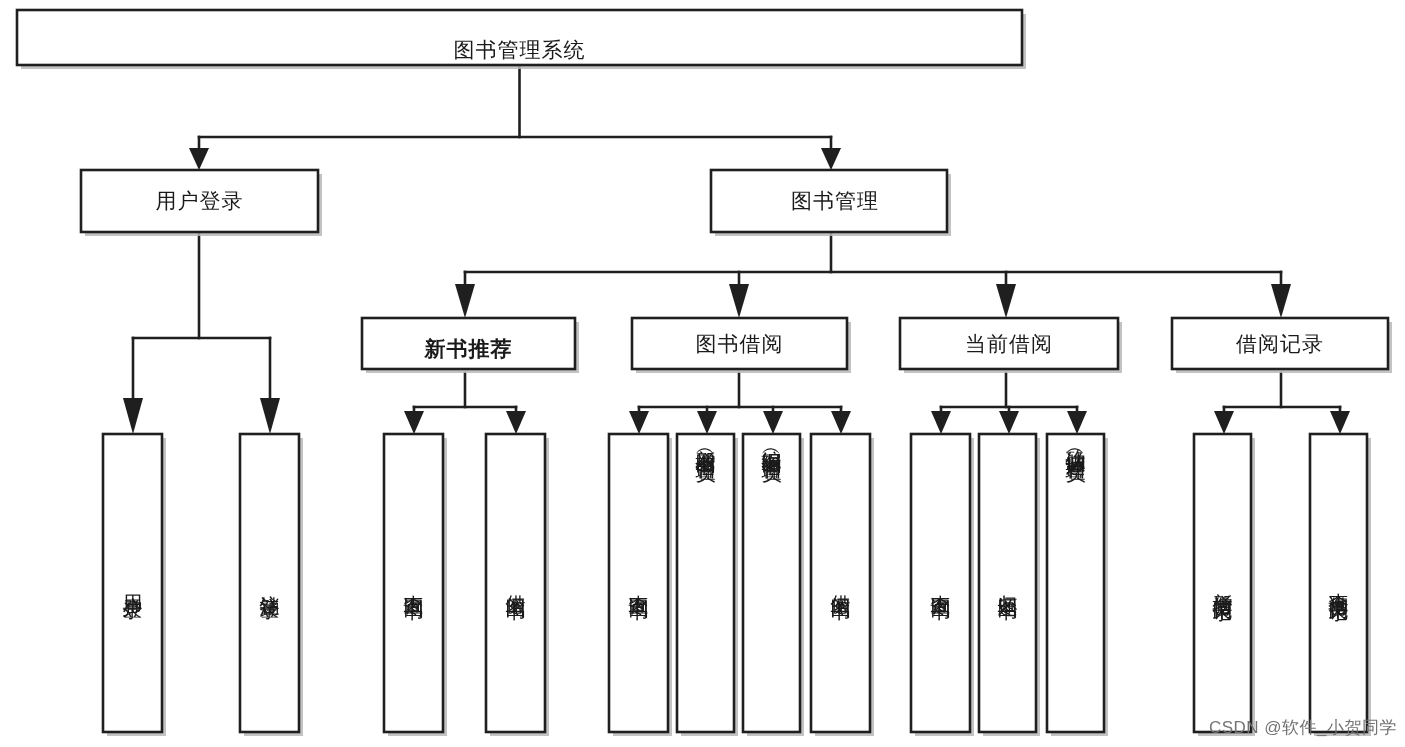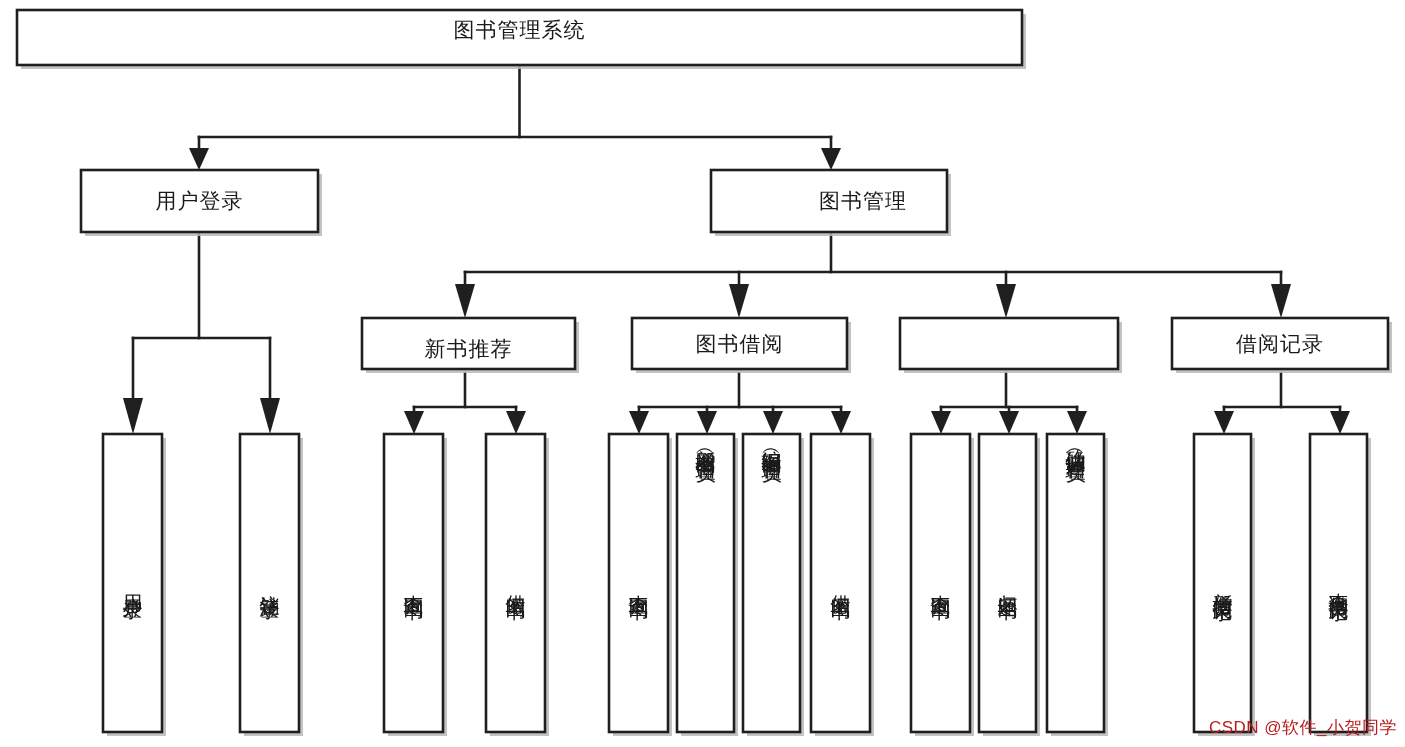--- a/index.html
+++ b/index.html
@@ -74,21 +74,21 @@
     font-size: 21px;
     color: #1a1a1a;
     letter-spacing: 1px;
   }
   #watermark {
     position: absolute;
     right: 8px;
     bottom: 8px;
     font-family: "Liberation Sans", "DejaVu Sans", sans-serif;
     font-size: 17px;
-    color: #b91c1c;
+    color: #737373;
     letter-spacing: 0.5px;
     white-space: nowrap;
   }
 </style>
 </head>
 <body>
 
 <div id="diagram-root">
 
   <svg id="flow" viewBox="0 0 1405 747">
@@ -212,40 +212,43 @@
       <rect class="node-rect" x="1047" y="434" width="57" height="298"></rect>
 
       <rect class="node-rect-shadow" x="1198" y="438" width="57" height="298"></rect>
       <rect class="node-rect" x="1194" y="434" width="57" height="298"></rect>
 
       <rect class="node-rect-shadow" x="1314" y="438" width="57" height="298"></rect>
       <rect class="node-rect" x="1310" y="434" width="57" height="298"></rect>
     </g>
   </svg>
 
-  <div class="hlabel-box" style="left:17px; top:2px; width:1005px; height:55px;">
+  <div class="hlabel-box" style="left:17px; top:22px; width:1005px; height:55px;">
     <span>图书管理系统</span>
   </div>
 
   <div class="hlabel-box" style="left:81px; top:170px; width:237px; height:62px;">
     <span>用户登录</span>
   </div>
 
-  <div class="hlabel-box" style="left:745px; top:170px; width:236px; height:62px;">
+  <div class="hlabel-box" style="left:717px; top:170px; width:236px; height:62px;">
     <span>图书管理</span>
   </div>
 
-  <div class="hlabel-box" style="left:362px; top:318px; width:213px; height:62px;">
+  <div class="hlabel-box" style="left:362px; top:318px; width:213px; height:62px;font-weight:bold;">
     <span>新书推荐</span>
   </div>
 
   <div class="hlabel-box" style="left:632px; top:318px; width:215px; height:51px;text-align:center;">
     <span>图书借阅</span>
   </div>
 
+  <div class="hlabel-box" style="left:900px; top:318px; width:218px; height:51px;">
+    <span>当前借阅</span>
+  </div>
 
   <div class="hlabel-box" style="left:1172px; top:318px; width:216px; height:51px;justify-content:center;">
     <span>借阅记录</span>
   </div>
 
   <div class="vlabel-box" style="left:103px; top:434px; width:59px; height:298px;">
     <span class="vlabel-text">用户登录</span>
   </div>
 
   <div class="vlabel-box" style="left:240px; top:434px; width:59px; height:298px;">

